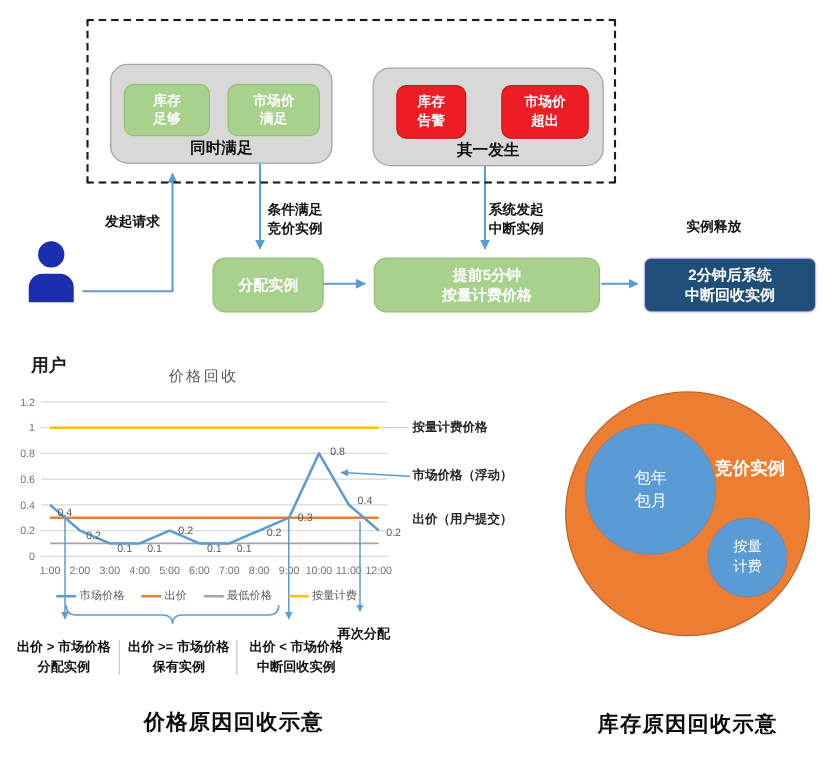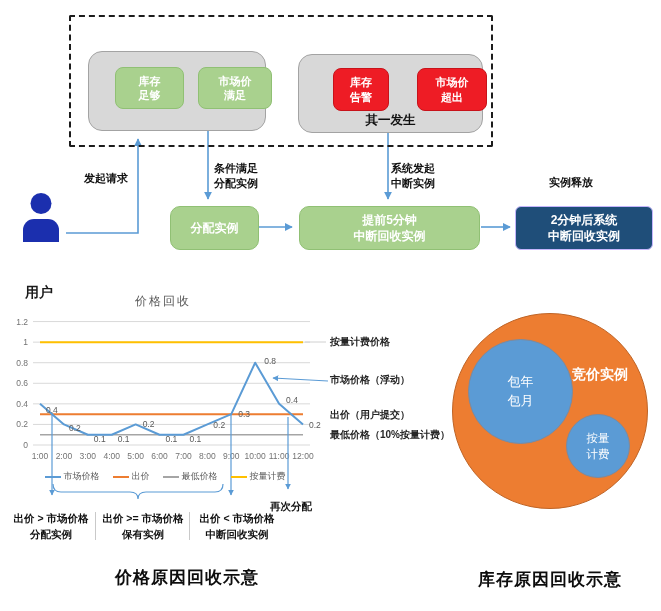--- a/index.html
+++ b/index.html
@@ -6,21 +6,21 @@
   .stage{position:relative;width:661px;height:611px;background:#fff;overflow:hidden;
          font-family:"Liberation Sans","DejaVu Sans",sans-serif;color:#1a1a1a;}
   .abs{position:absolute;}
   .pre{white-space:pre-line;}
   #overlay{position:absolute;left:0;top:0;width:661px;height:611px;pointer-events:none;}
   
   .dashed-box{border:2px dashed #1c1c1c;border-radius:2px;}
   .sys-title{font-size:15px;font-weight:bold;letter-spacing:1px;color:#111;}
   .gray-group{background:#d8d8d8;border:1px solid #a3a3a3;border-radius:14px;}
   .chip{border-radius:8px;color:#fff;font-weight:bold;font-size:11px;line-height:1.3;
-        display:flex;align-items:center;justify-content:center;text-align:center;margin-left:16px;}
+        display:flex;align-items:center;justify-content:center;text-align:center;}
   .chip.green{background:#a9d18e;border:1px solid #90c074;}
   .chip.red{background:#ee1c25;border:1px solid #c8121a;}
   .group-label{font-size:12.5px;font-weight:bold;text-align:center;color:#111;}
   .flow-node{color:#fff;font-weight:bold;font-size:12px;line-height:1.35;border-radius:10px;
              display:flex;align-items:center;justify-content:center;text-align:center;}
   .flow-node.green{background:#a9d18e;border:1px solid #90c074;}
   .flow-node.navy{background:#1f4e79;border:1px solid #c4b5fd;border-radius:6px;}
   .edge-label{font-size:11px;font-weight:bold;line-height:1.35;color:#111;}
   .user-label{font-size:14px;font-weight:bold;margin-top:39px;}
   
@@ -117,46 +117,47 @@
     <path d="M305,342 L326,342" stroke="#d0d0d0" stroke-width="1" fill="none"></path>
   </svg>
 
   <div class="abs dashed-box" style="left:69px;top:15px;width:420px;height:128px;"></div>
 
   <div class="abs gray-group" style="left:88px;top:51px;width:176px;height:78px;">
     <div class="abs chip green pre" style="left:10px;top:15px;width:67px;height:40px;">库存
 足够</div>
     <div class="abs chip green pre" style="left:93px;top:15px;width:72px;height:40px;">市场价
 满足</div>
+    <div class="abs group-label" style="left:0;right:0;top:58px;">同时满足</div>
   </div>
 
   <div class="abs gray-group" style="left:298px;top:54px;width:183px;height:77px;">
     <div class="abs chip red pre" style="left:18px;top:13px;width:54px;height:41px;">库存
 告警</div>
     <div class="abs chip red pre" style="left:102px;top:13px;width:68px;height:41px;">市场价
 超出</div>
     <div class="abs group-label" style="left:0;right:0;top:57px;">其一发生</div>
   </div>
 
   <svg class="abs" style="left:18px;top:192px;" width="46" height="50" viewBox="0 0 46 50">
     <circle cx="23" cy="11.5" r="10.5" fill="#1b2fae"></circle>
     <path d="M5,50 v-12 a11,11 0 0 1 11,-11 h14 a11,11 0 0 1 11,11 v12 z" fill="#1b2fae"></path>
   </svg>
   <div class="abs user-label" style="left:25px;top:245px;">用户</div>
 
   <div class="abs edge-label" style="left:84px;top:171px;">发起请求</div>
   <div class="abs edge-label pre" style="left:214px;top:161px;">条件满足
-分配实例</div>
+竞价实例</div>
   <div class="abs edge-label pre" style="left:391px;top:161px;">系统发起
 中断实例</div>
   <div class="abs edge-label" style="left:549px;top:175px;">实例释放</div>
 
   <div class="abs flow-node green" style="left:170px;top:206px;width:87px;height:42px;">分配实例</div>
   <div class="abs flow-node green pre" style="left:299px;top:206px;width:179px;height:42px;">提前5分钟
-中断回收实例</div>
+按量计费价格</div>
   <div class="abs flow-node navy pre" style="left:515px;top:206px;width:136px;height:42px;">2分钟后系统
 中断回收实例</div>
 
   <div class="abs chart-title" style="left:106px;top:293px;width:114px;font-family:Liberation Serif, serif;">价格回收</div>
 
   <div id="legend" class="abs" style="left:40px;top:470px;width:250px;">
       <span class="legend-item">
         <span class="legend-swatch" style="background: rgb(91, 155, 213);"></span>
         <span>市场价格</span>
       </span>
@@ -170,21 +171,20 @@
       </span>
       <span class="legend-item">
         <span class="legend-swatch" style="background: rgb(255, 192, 0);"></span>
         <span>按量计费</span>
       </span>
     </div>
 
   <div class="abs ann" style="left:330px;top:335px;">按量计费价格</div>
   <div class="abs ann" style="left:330px;top:373px;">市场价格（浮动）</div>
   <div class="abs ann" style="left:330px;top:408px;">出价（用户提交）</div>
-  <div class="abs ann" style="left:330px;top:428px;">最低价格（10%按量计费）</div>
 
   <div class="abs zone pre" style="left:6px;top:511px;width:90px;">出价 &gt; 市场价格
 分配实例</div>
   <div class="abs zone pre" style="left:97px;top:511px;width:92px;">出价 &gt;= 市场价格
 保有实例</div>
   <div class="abs zone pre" style="left:191px;top:511px;width:92px;">出价 &lt; 市场价格
 中断回收实例</div>
   <div class="abs zone-divider" style="left:95px;top:512px;height:28px;"></div>
   <div class="abs zone-divider" style="left:189px;top:512px;height:28px;"></div>
   <div class="abs realloc" style="left:270px;top:500px;">再次分配</div>

